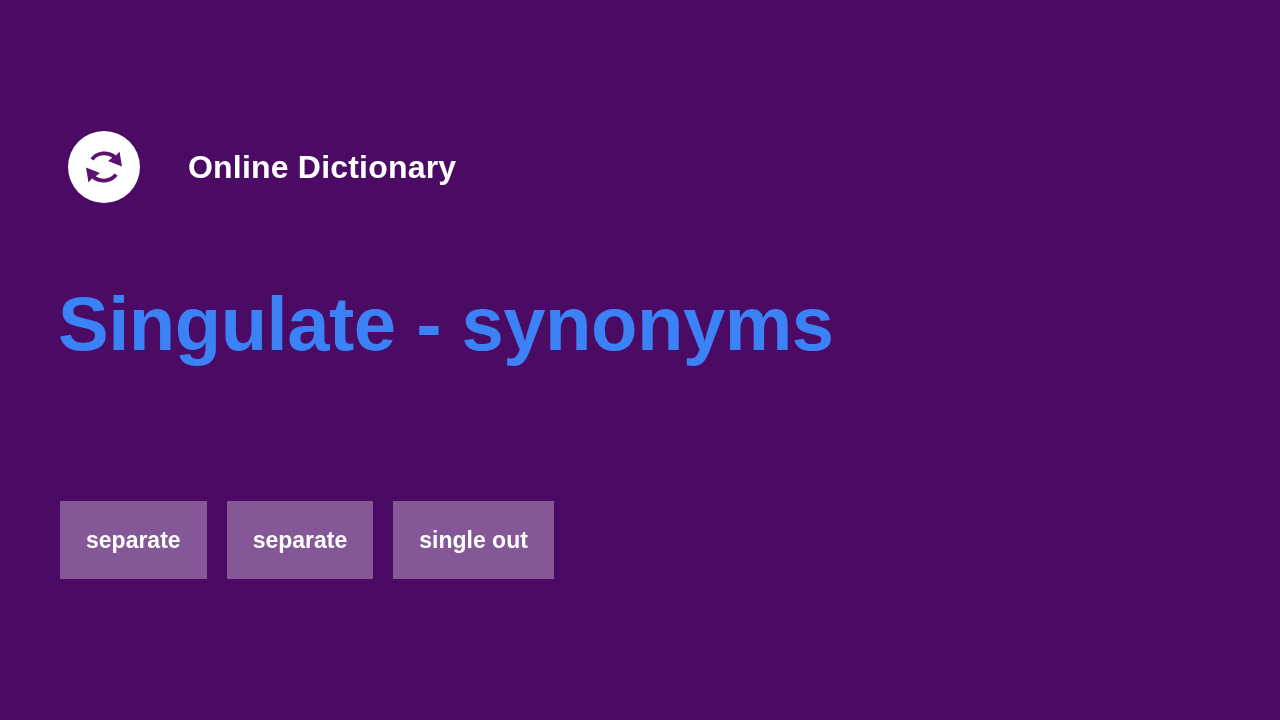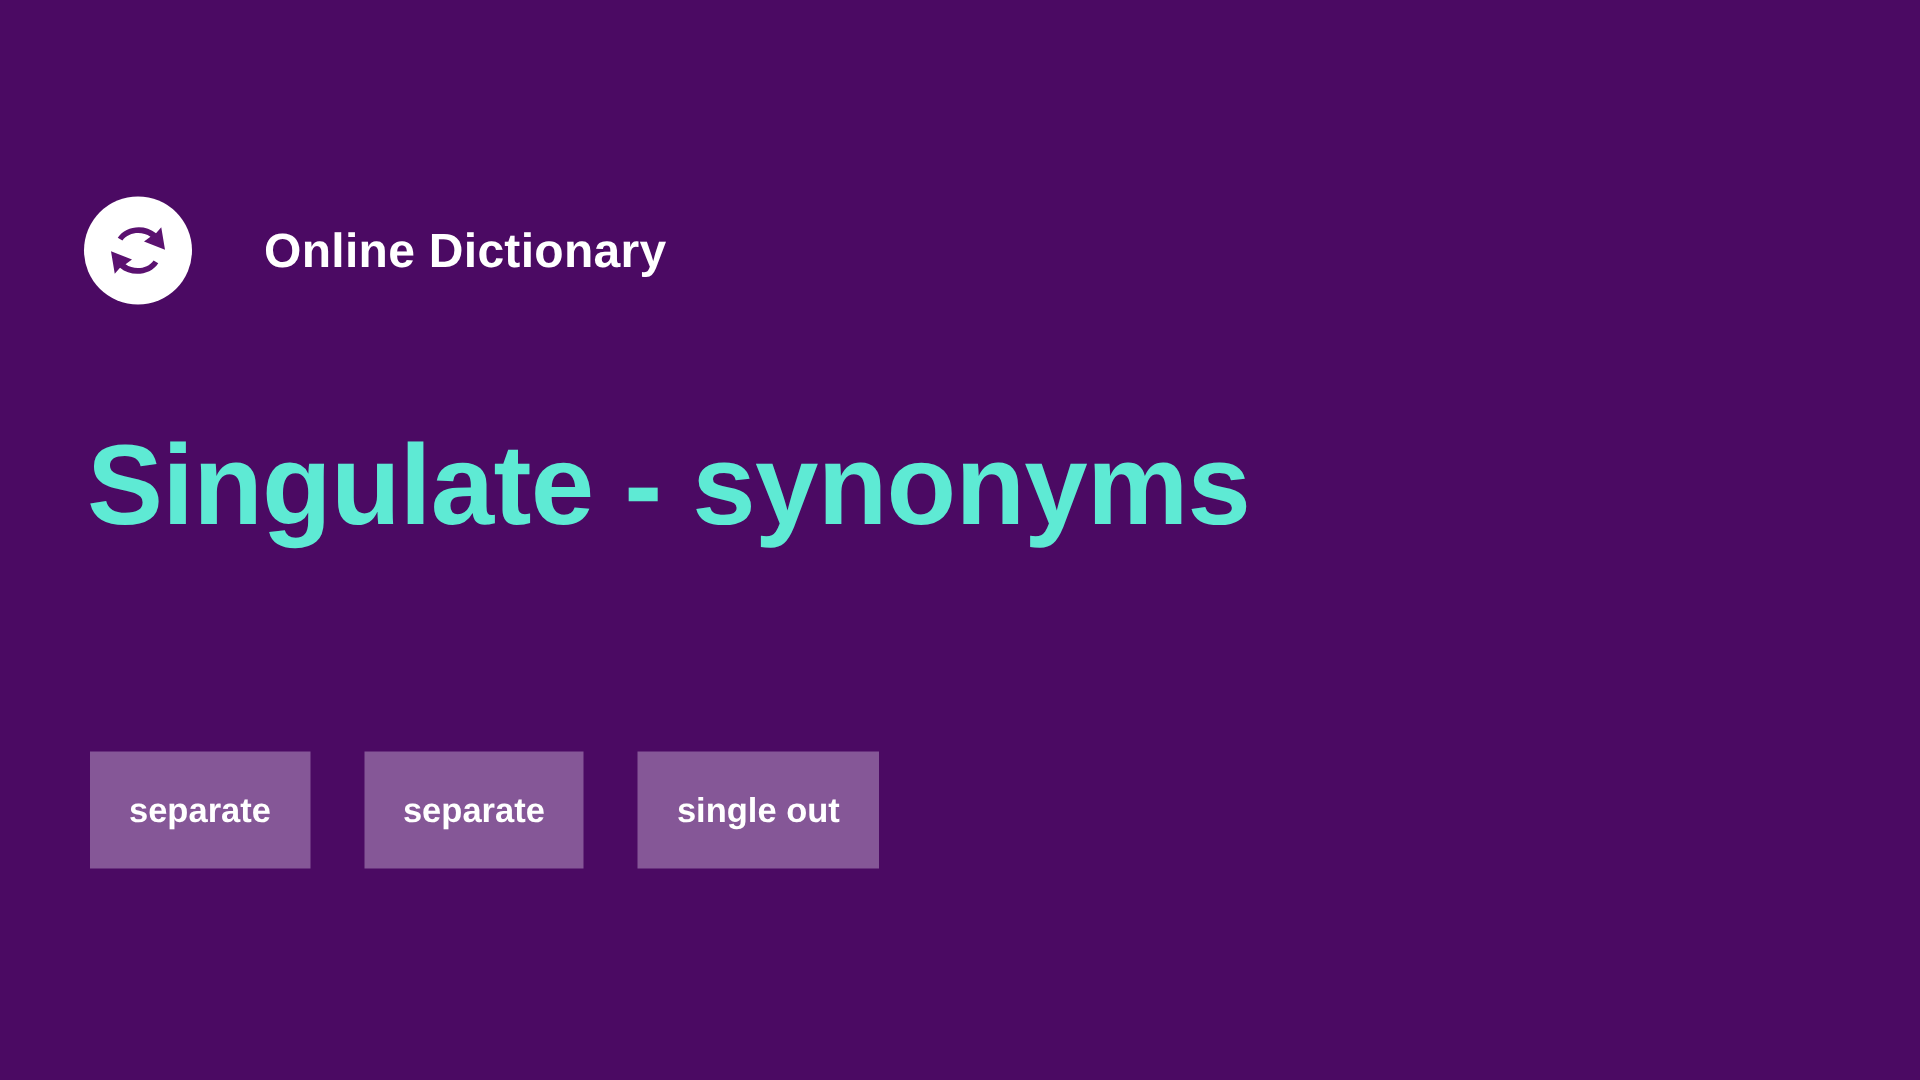--- a/index.html
+++ b/index.html
@@ -19,21 +19,21 @@
     position: relative;
     width: 1280px;
     height: 720px;
     background: #4b0a63;
     box-sizing: border-box;
   }
 
   
   .brand {
     position: absolute;
-    left: 56px;
+    left: 68px;
     top: 131px;
     display: flex;
     align-items: center;
     height: 72px;
   }
 
   .brand-logo {
     width: 72px;
     height: 72px;
     border-radius: 50%;
@@ -57,37 +57,37 @@
     line-height: 1;
     white-space: nowrap;
   }
 
   
   .page-title {
     position: absolute;
     left: 58px;
     top: 282px;
     margin: 0;
-    color: #5eead4;
+    color: #3b82f6;
     font-size: 76px;
     font-weight: bold;
     line-height: 1.1;
     letter-spacing: -0.5px;
     white-space: nowrap;
   }
 
   
   .synonyms {
     position: absolute;
     left: 60px;
     top: 501px;
     display: flex;
     align-items: flex-start;
     flex-wrap: wrap;
-    gap: 36px;
+    gap: 20px;
     width: 1160px;
   }
 
   .chip {
     background: #855797;
     color: #ffffff;
     font-size: 23px;
     font-weight: bold;
     line-height: 1;
     border: 0;

